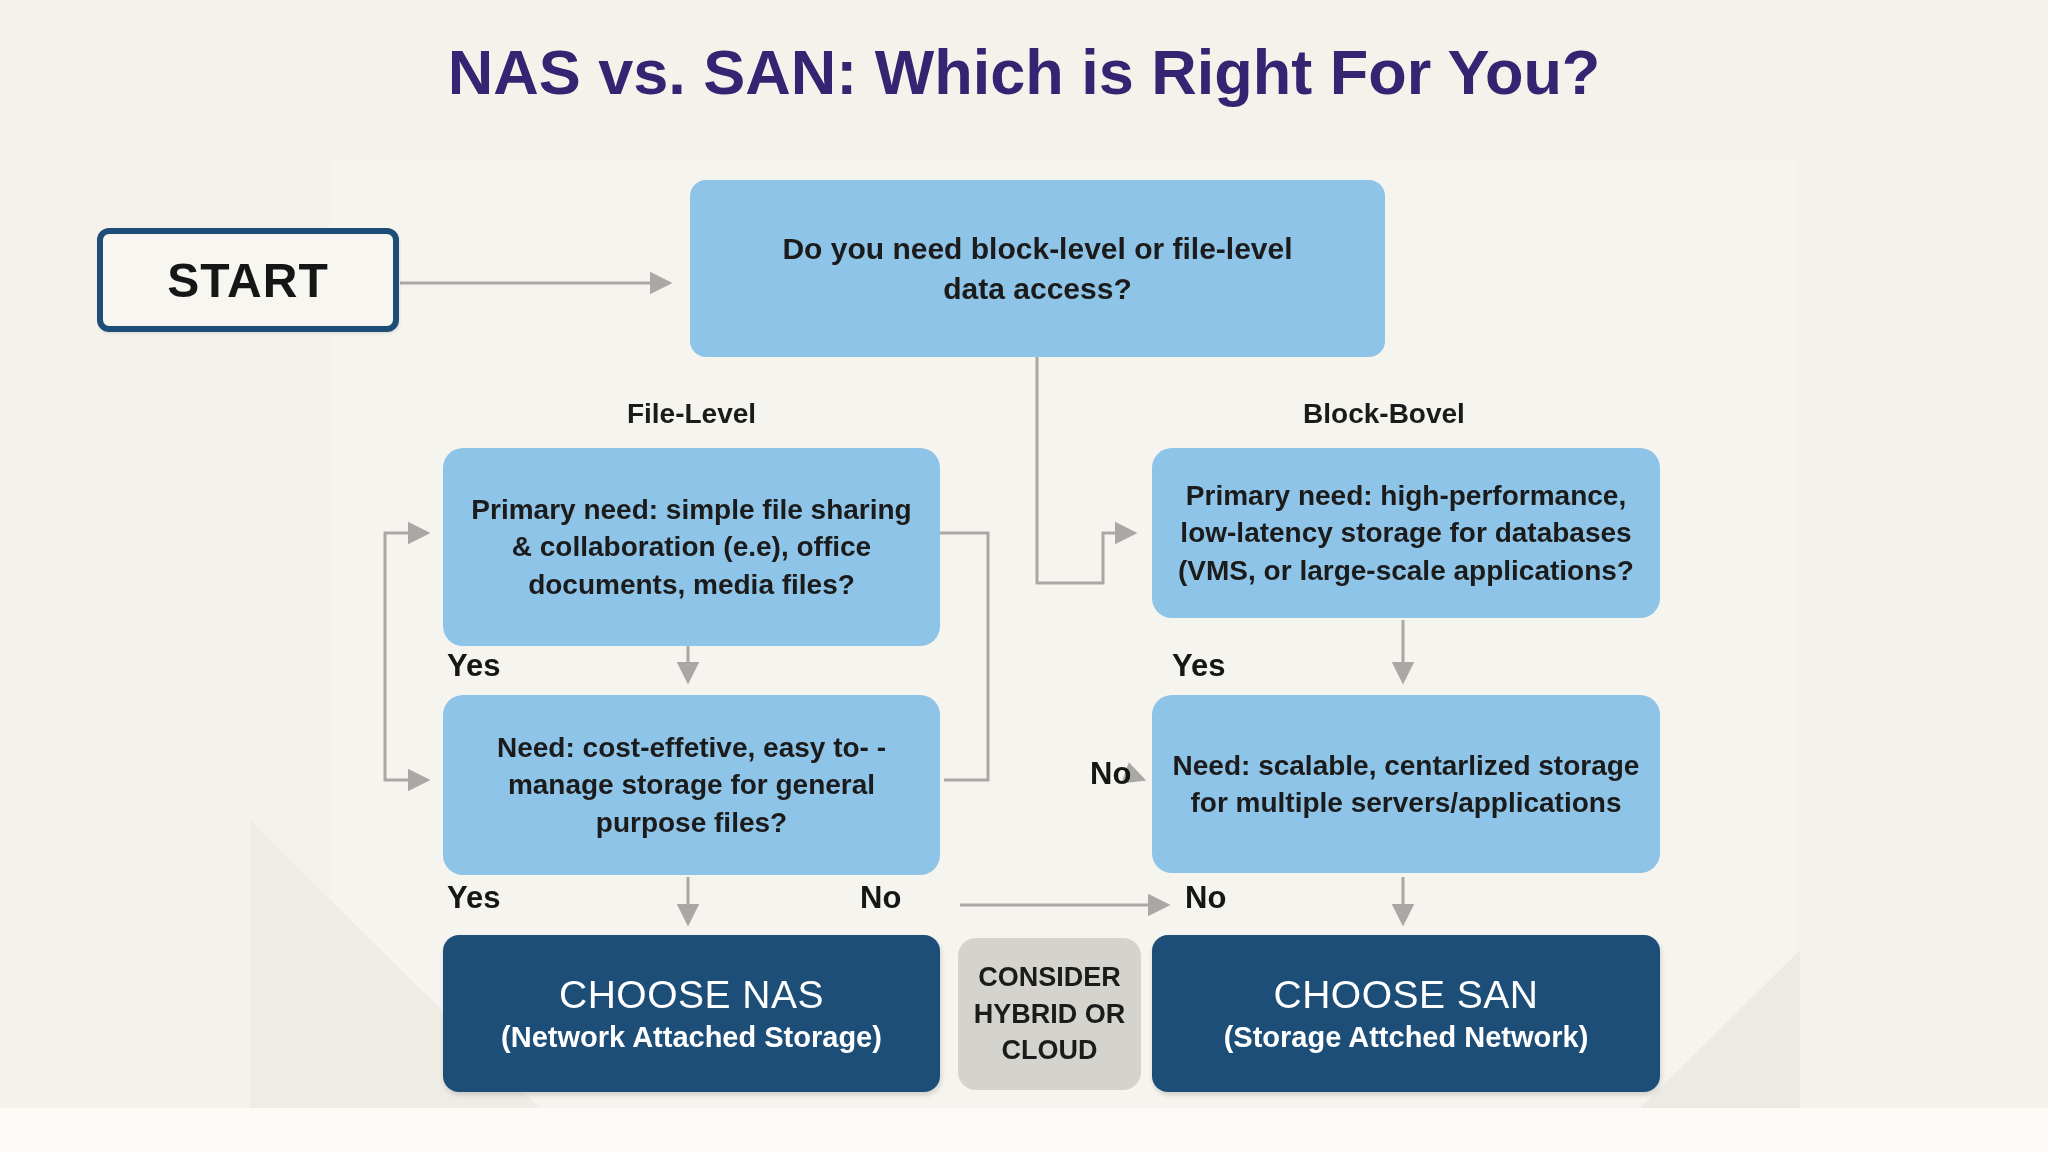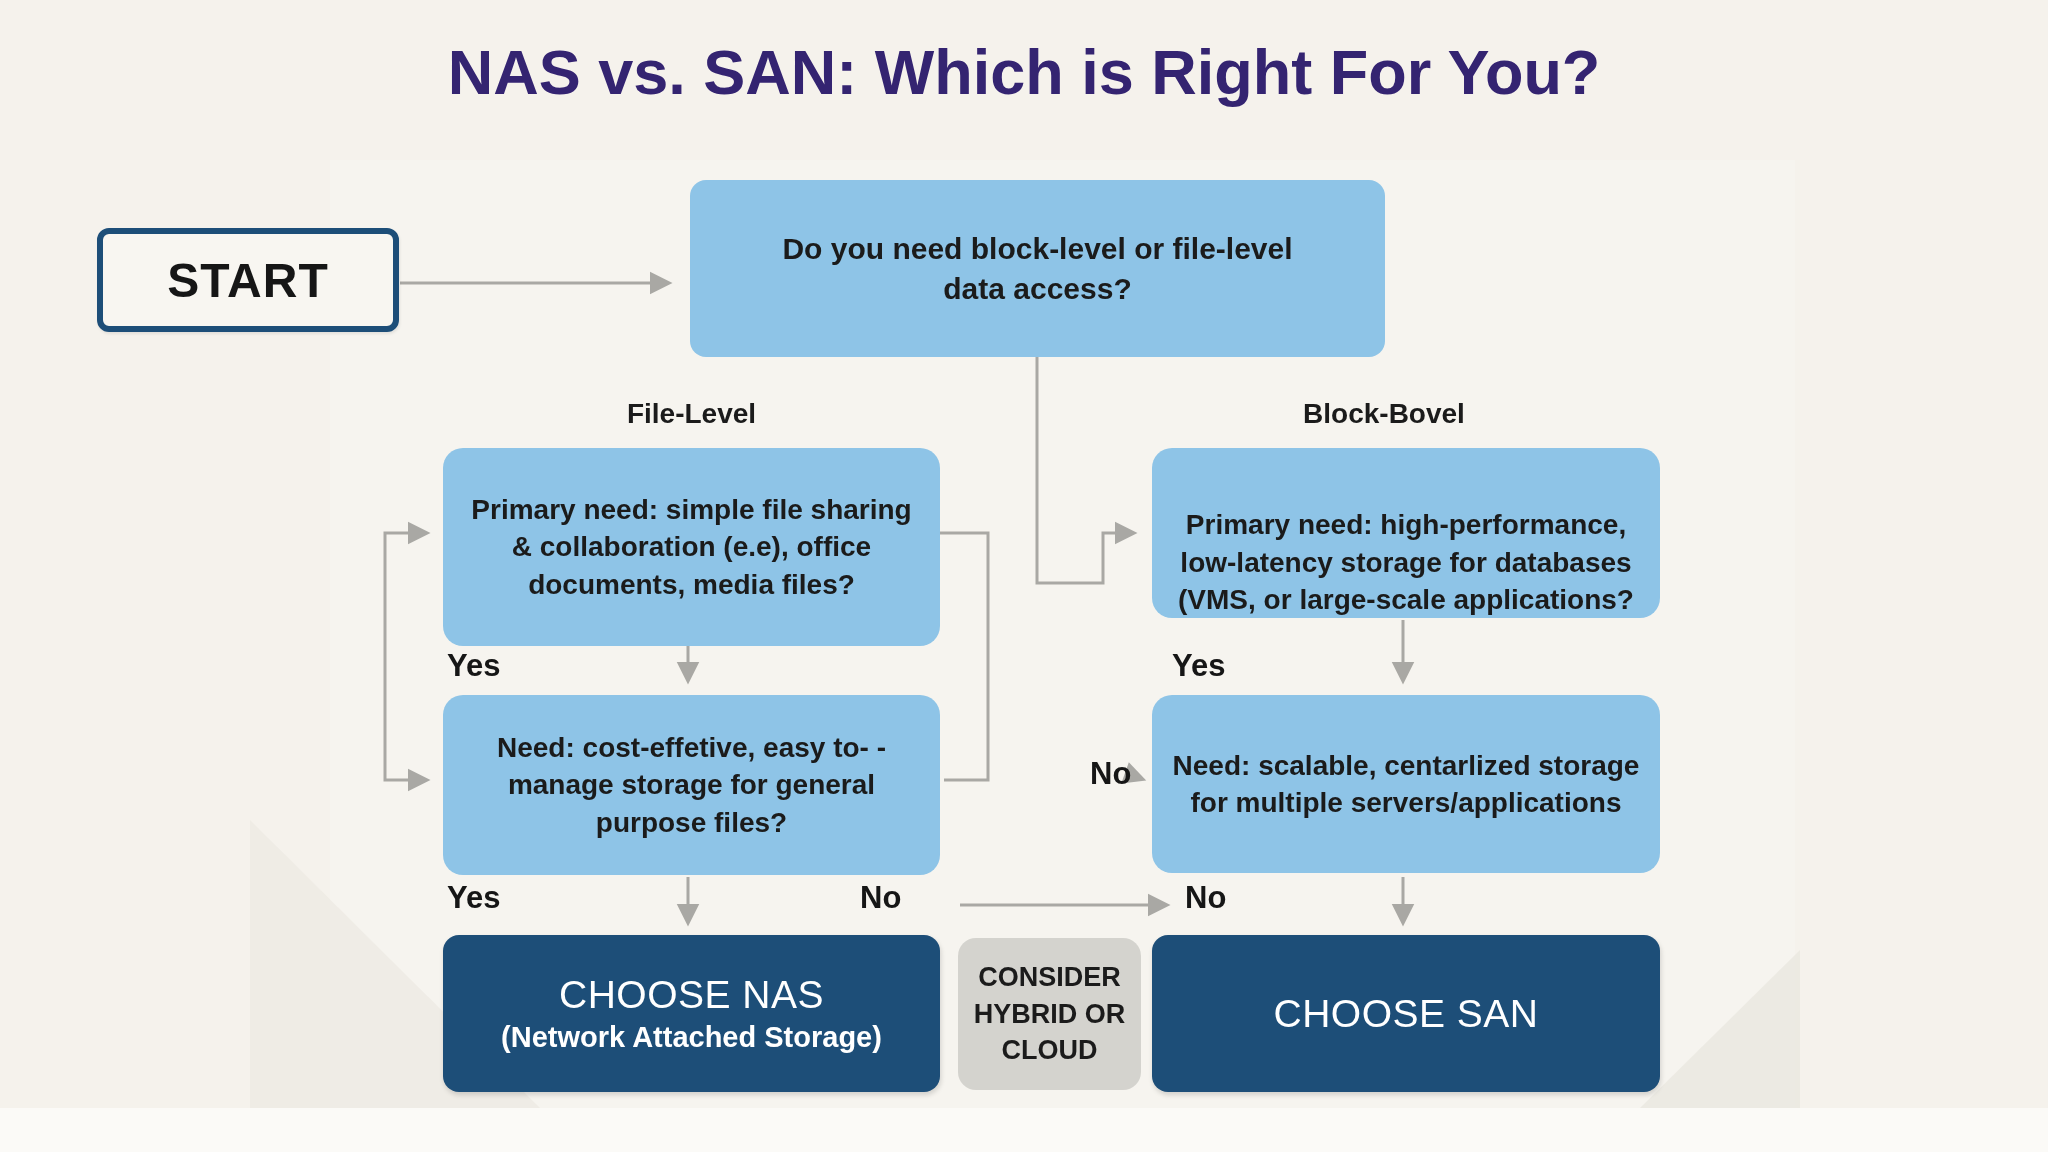--- a/index.html
+++ b/index.html
@@ -32,21 +32,21 @@
     box-shadow:1px 2px 3px rgba(0,0,0,.08);
   }
 
   .blue-box{
     background:#8ec4e7;border-radius:20px;color:#1b1b1b;
     display:flex;align-items:center;justify-content:center;text-align:center;
     font-weight:bold;font-size:28px;line-height:1.33;
   }
   #question-box{left:690px;top:180px;width:695px;height:177px;font-size:30px;padding:13px 60px;box-sizing:border-box;border-radius:16px;}
   #left-q1{left:443px;top:448px;width:497px;height:198px;padding:0 28px;box-sizing:border-box;}
-  #right-q1{left:1152px;top:448px;width:508px;height:170px;padding:0 22px;box-sizing:border-box;align-items:flex-end;}
+  #right-q1{left:1152px;top:448px;width:508px;height:170px;padding:0 22px;box-sizing:border-box;}
   #left-q2{left:443px;top:695px;width:497px;height:180px;padding:0 40px;box-sizing:border-box;}
   #right-q2{left:1152px;top:695px;width:508px;height:178px;padding:0 8px;box-sizing:border-box;}
 
   .branch-label{
     font-size:28px;font-weight:bold;color:#1b1b1b;text-align:center;
   }
   #label-file{left:443px;top:398px;width:497px;}
   #label-block{left:1130px;top:398px;width:508px;}
 
   .yn-label{font-size:31px;font-weight:bold;color:#161616;}
@@ -149,13 +149,14 @@
 
 <div class="abs result-box" id="result-nas">
   <div class="result-title">CHOOSE NAS</div>
   <div class="result-sub">(Network Attached Storage)</div>
 </div>
 <div class="abs" id="result-hybrid">
   <span>CONSIDER HYBRID OR CLOUD</span>
 </div>
 <div class="abs result-box" id="result-san">
   <div class="result-title">CHOOSE SAN</div>
+  <div class="result-sub">(Storage Attched Network)</div>
 </div>
 
 </body></html>

